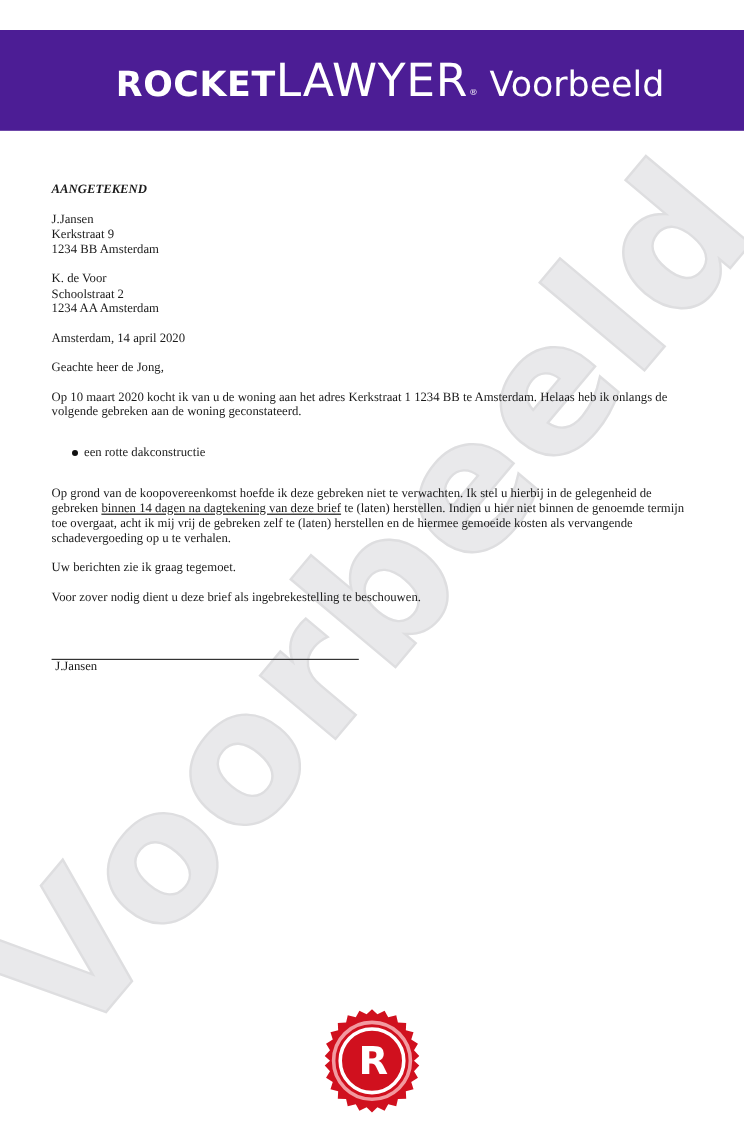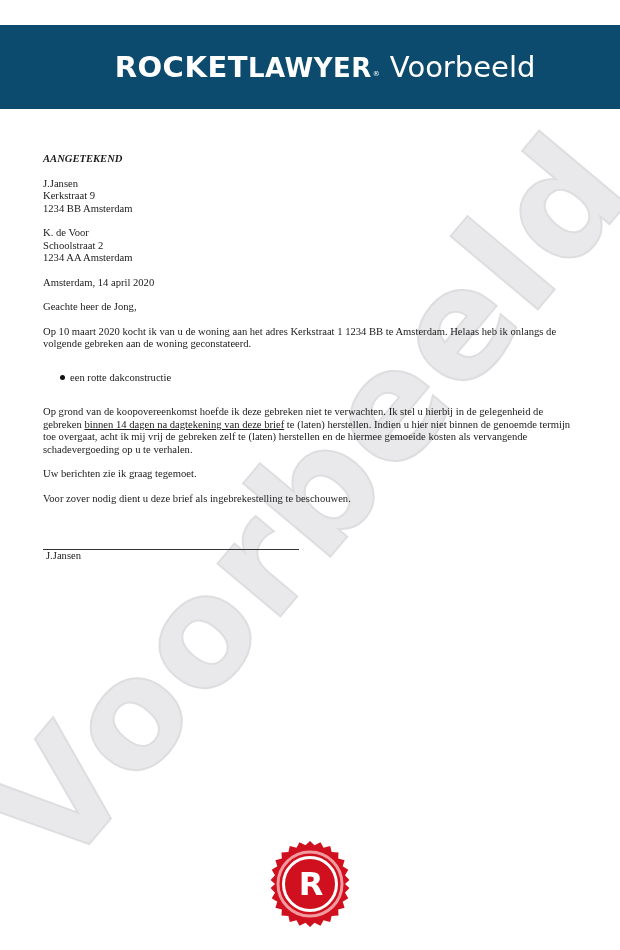--- a/index.html
+++ b/index.html
@@ -4,26 +4,26 @@
   <style>
     html, body { margin: 0; padding: 0; }
     body {
       width: 620px; height: 950px; position: relative; overflow: hidden;
       background: #ffffff;
       font-family: "Liberation Serif", serif;
       color: #1a1a1a;
     }
     .banner {
       position: absolute; left: 0; top: 25px; width: 620px; height: 84px;
-      background: #0c4a6e;
+      background: #4c1d95;
       display: flex; align-items: center; justify-content: center;
     }
     .banner-inner { display: flex; align-items: baseline; color: #fff; margin-left: 30px; }
     .brand-bold { font-family: "DejaVu Sans", sans-serif; font-weight: bold; font-size: 29px; letter-spacing: 0.5px; }
-    .brand-light { font-family: "DejaVu Sans", sans-serif; font-weight: bold; font-size: 26px; letter-spacing: 0.5px; }
+    .brand-light { font-family: "DejaVu Sans", sans-serif; font-weight: normal; font-size: 38px; letter-spacing: 0.5px; }
     .brand-reg { font-family: "DejaVu Sans", sans-serif; font-size: 7px; margin-left: 1px; margin-right: 10px; position: relative; top: -1px; }
     .brand-sub { font-family: "DejaVu Sans", sans-serif; font-size: 29px; font-weight: normal; }
 
     .watermark {
       position: absolute; left: 310px; top: 500px;
       transform: translate(-50%, -50%) rotate(-50deg);
       font-family: "DejaVu Sans", sans-serif; font-weight: bold;
       font-size: 150px; letter-spacing: 4px;
       color: #e9e9eb;
       -webkit-text-stroke: 2px #dedee0;

